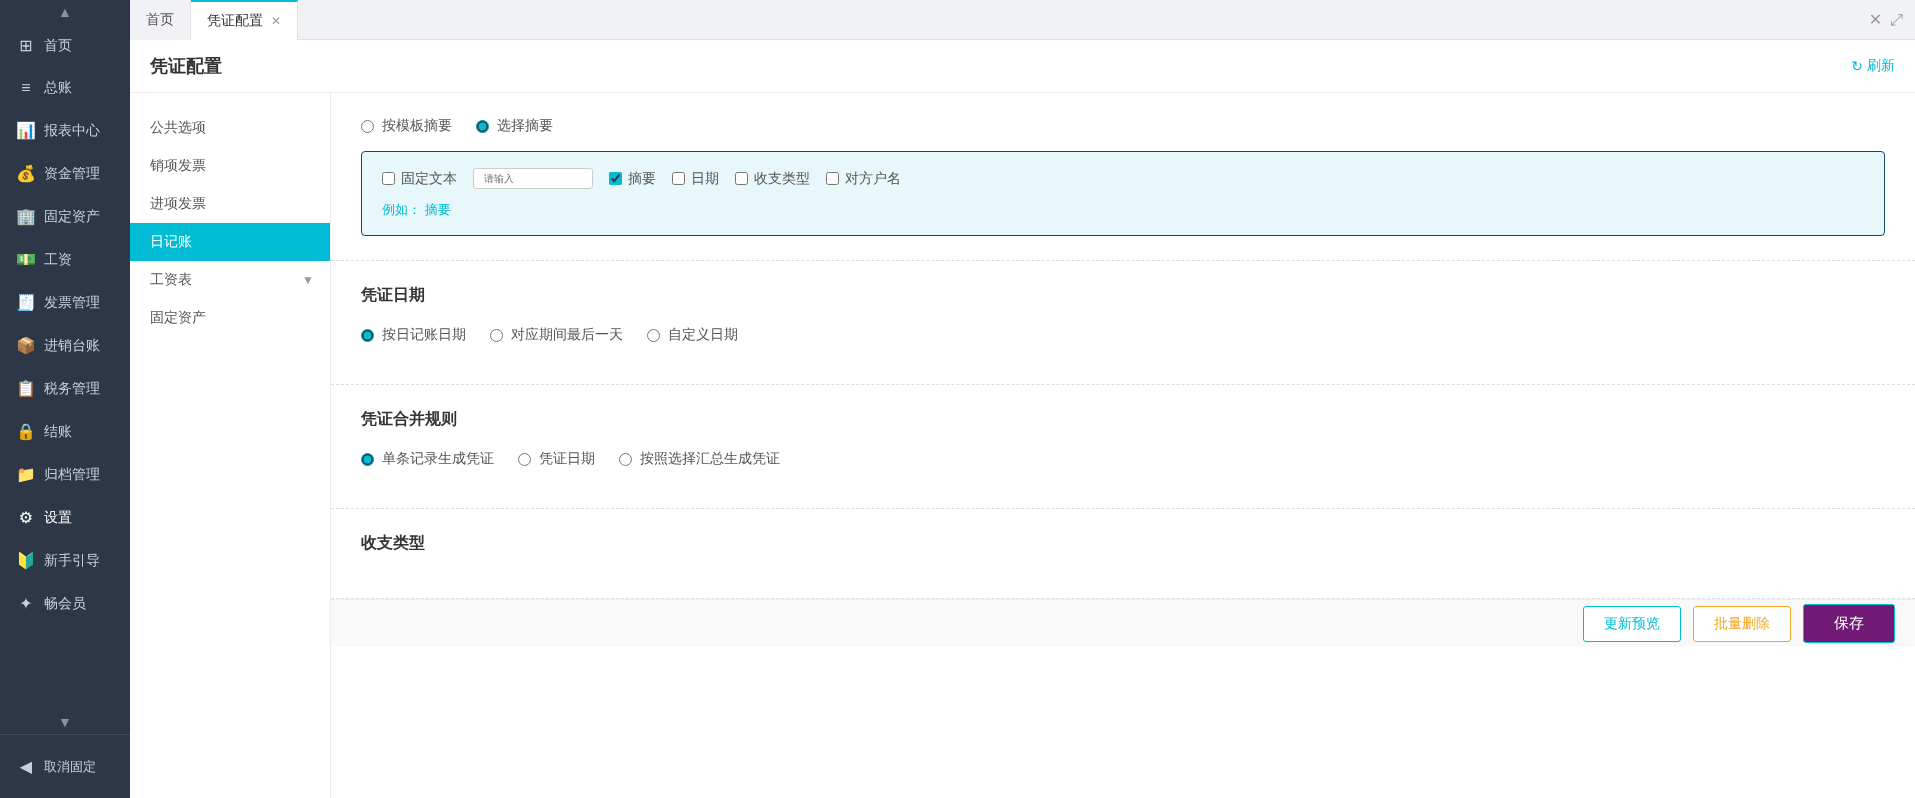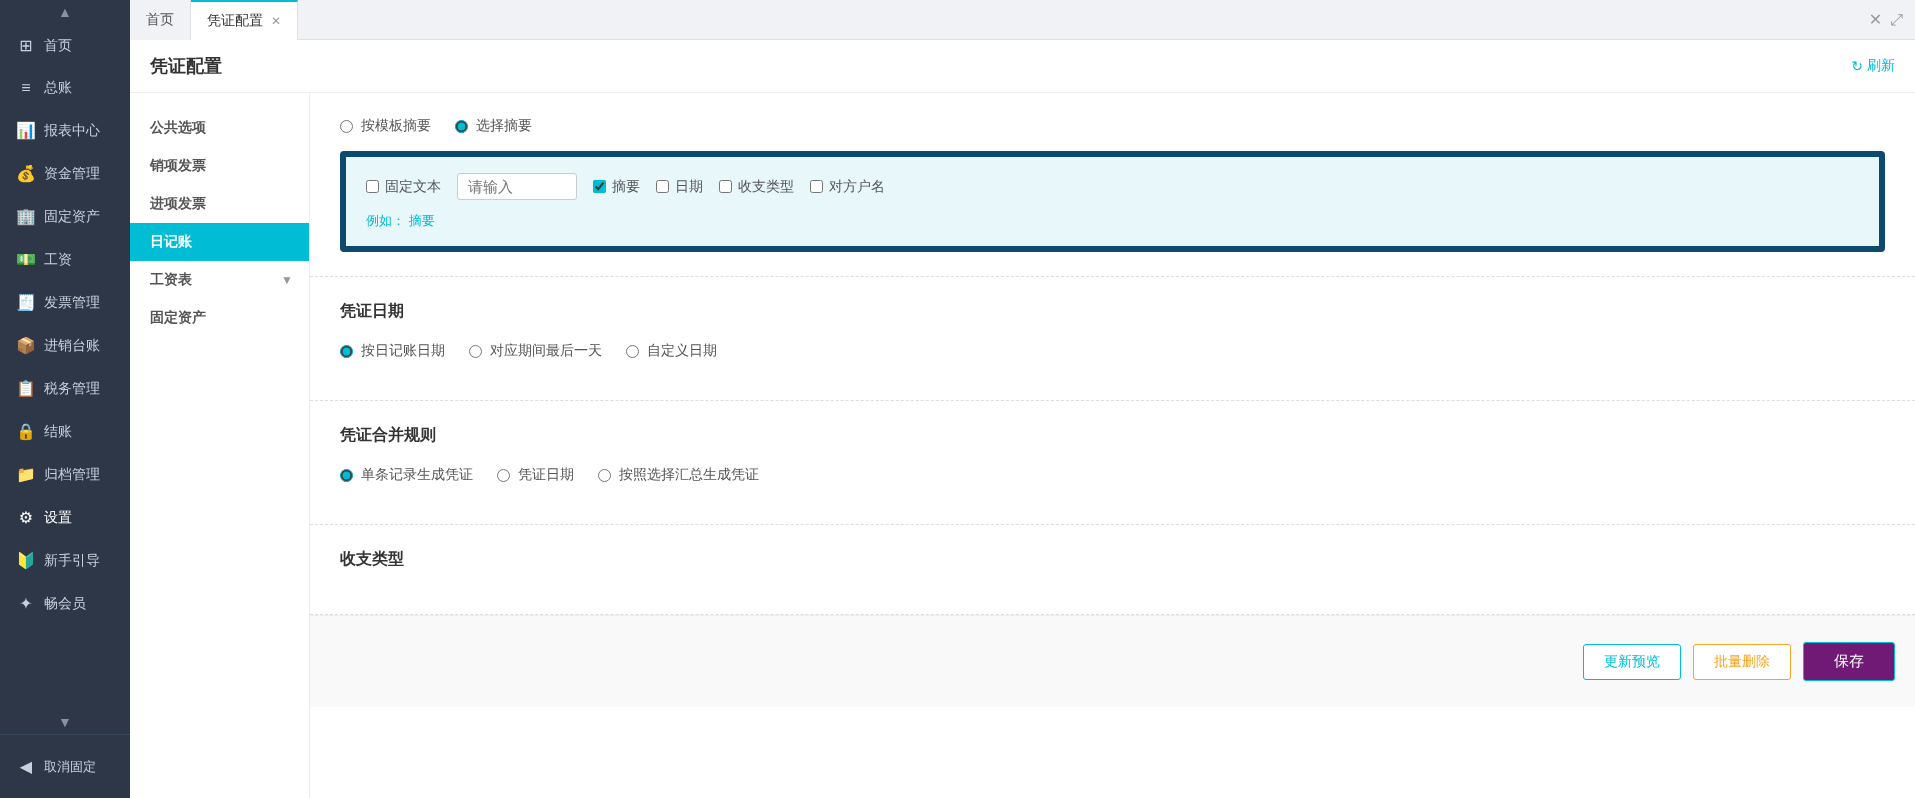--- a/index.html
+++ b/index.html
@@ -123,26 +123,25 @@
 
     
     .content-layout {
       display: flex;
       flex: 1;
       overflow: hidden;
     }
 
     
     .left-nav {
-      width: 180px;
+      width: 201px;
       background: #fff;
       border-right: 1px solid #eee;
       padding: 16px 0;
       flex-shrink: 0;
-      font-weight: bold;
     }
     .left-nav-item {
       padding: 10px 20px;
       cursor: pointer;
       color: #555;
       font-size: 14px;
       position: relative;
     }
     .left-nav-item.active {
       background: #00bcd4;
@@ -193,21 +192,21 @@
       align-items: center;
       gap: 8px;
       cursor: pointer;
       color: #555;
     }
     .radio-input { accent-color: #00bcd4; cursor: pointer; }
 
     
     .summary-options-box {
       background: #e8f7fa;
-      border: 6px solid #0c4a6e;
+      border: 1px solid #0c4a6e;
       border-radius: 4px;
       padding: 16px 20px;
       margin-top: 8px;
     }
     .summary-options-row {
       display: flex;
       align-items: center;
       gap: 16px;
       flex-wrap: wrap;
     }
@@ -216,36 +215,36 @@
       align-items: center;
       gap: 6px;
       cursor: pointer;
       color: #555;
     }
     .checkbox-input { accent-color: #00bcd4; cursor: pointer; }
     .text-input {
       border: 1px solid #ccc;
       border-radius: 3px;
       padding: 4px 10px;
-      font-size: 15px;
+      font-size: 10px;
       color: #999;
       outline: none;
       width: 120px;
     }
     .example-text {
       color: #00bcd4;
       font-size: 13px;
       margin-top: 12px;
     }
 
     
     .bottom-bar {
       background: #f9f9f9;
       border-top: 1px solid #eee;
-      padding: 26px 20px;
+      padding: 4px 20px;
       display: flex;
       align-items: center;
       justify-content: flex-end;
       gap: 12px;
       flex-shrink: 0;
     }
     .btn {
       padding: 8px 20px;
       border-radius: 3px;
       font-size: 14px;

